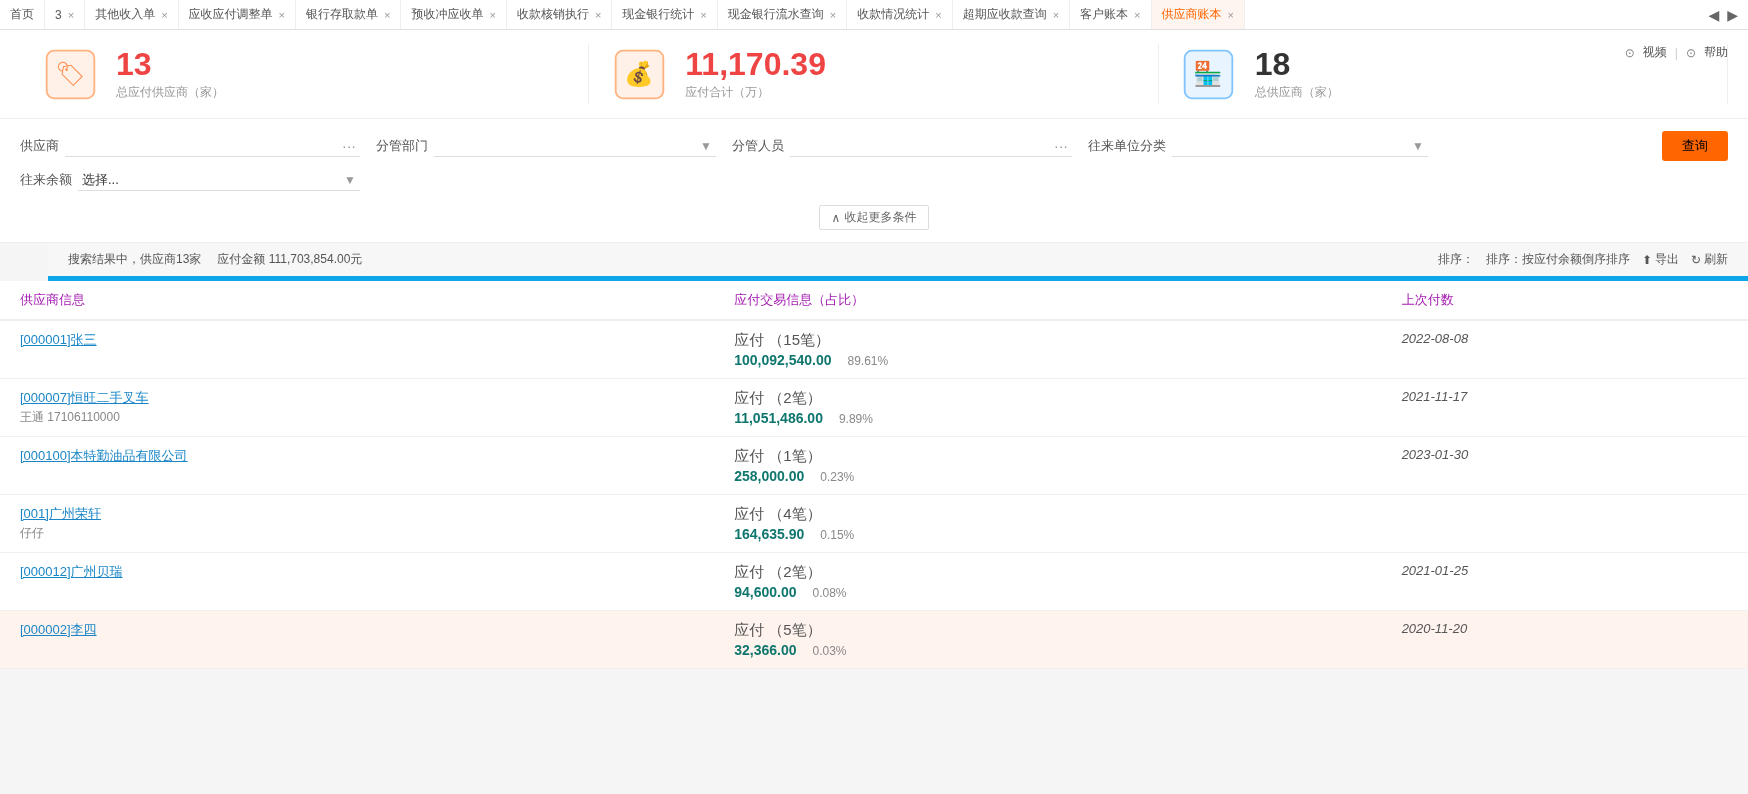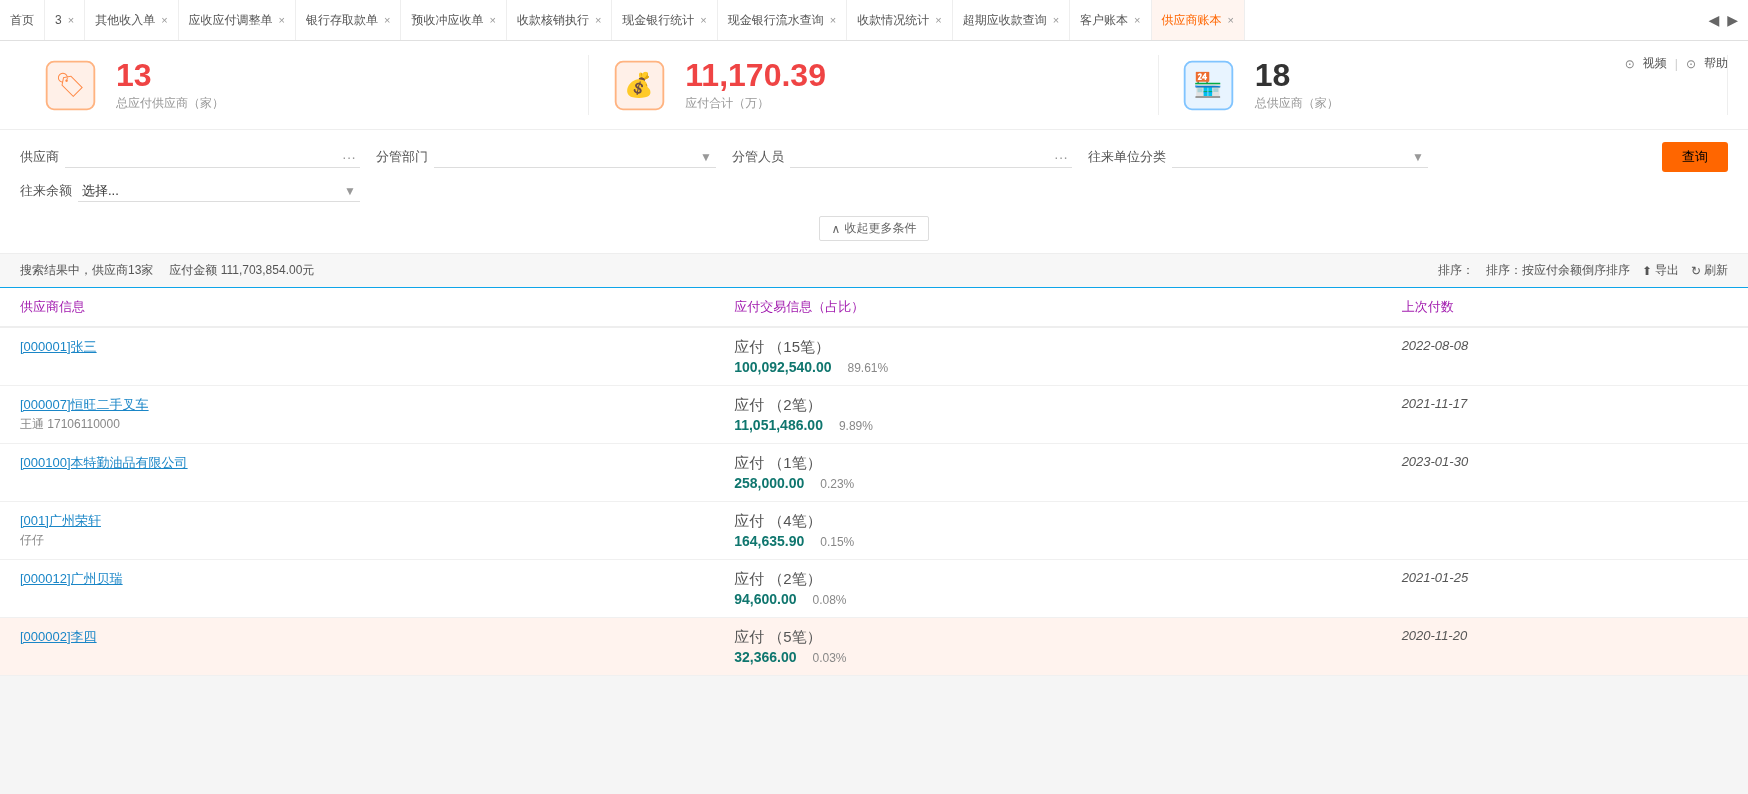--- a/index.html
+++ b/index.html
@@ -4,21 +4,21 @@
   <style>
     * { box-sizing: border-box; margin: 0; padding: 0; }
     body { font-family: "Microsoft YaHei", "PingFang SC", sans-serif; font-size: 13px; background: #f5f5f5; color: #333; }
 
     
     .top-nav {
       display: flex;
       align-items: center;
       background: #fff;
       border-bottom: 1px solid #e0e0e0;
-      height: 41px;
+      height: 30px;
       overflow: hidden;
     }
     .top-nav .nav-item {
       display: flex;
       align-items: center;
       padding: 0 10px;
       height: 100%;
       white-space: nowrap;
       font-size: 12px;
       color: #555;
@@ -204,23 +204,24 @@
       background: #fff;
     }
 
     
     .result-bar {
       display: flex;
       align-items: center;
       justify-content: space-between;
       padding: 8px 20px;
       background: #f7f7f7;
-      border-bottom: 1px solid #0ea5e9;
+      border-bottom: 5px solid #0ea5e9;
       font-size: 12px;
       color: #555;
+      margin-left: 48px;
     }
     .result-bar .result-info { display: flex; gap: 16px; }
     .result-bar .result-actions { display: flex; align-items: center; gap: 12px; color: #555; }
     .result-bar .sort-label { font-size: 12px; }
     .result-bar .action-btn {
       display: flex; align-items: center; gap: 3px; cursor: pointer; color: #555; font-size: 12px;
     }
 
     
     .data-table-wrap {

